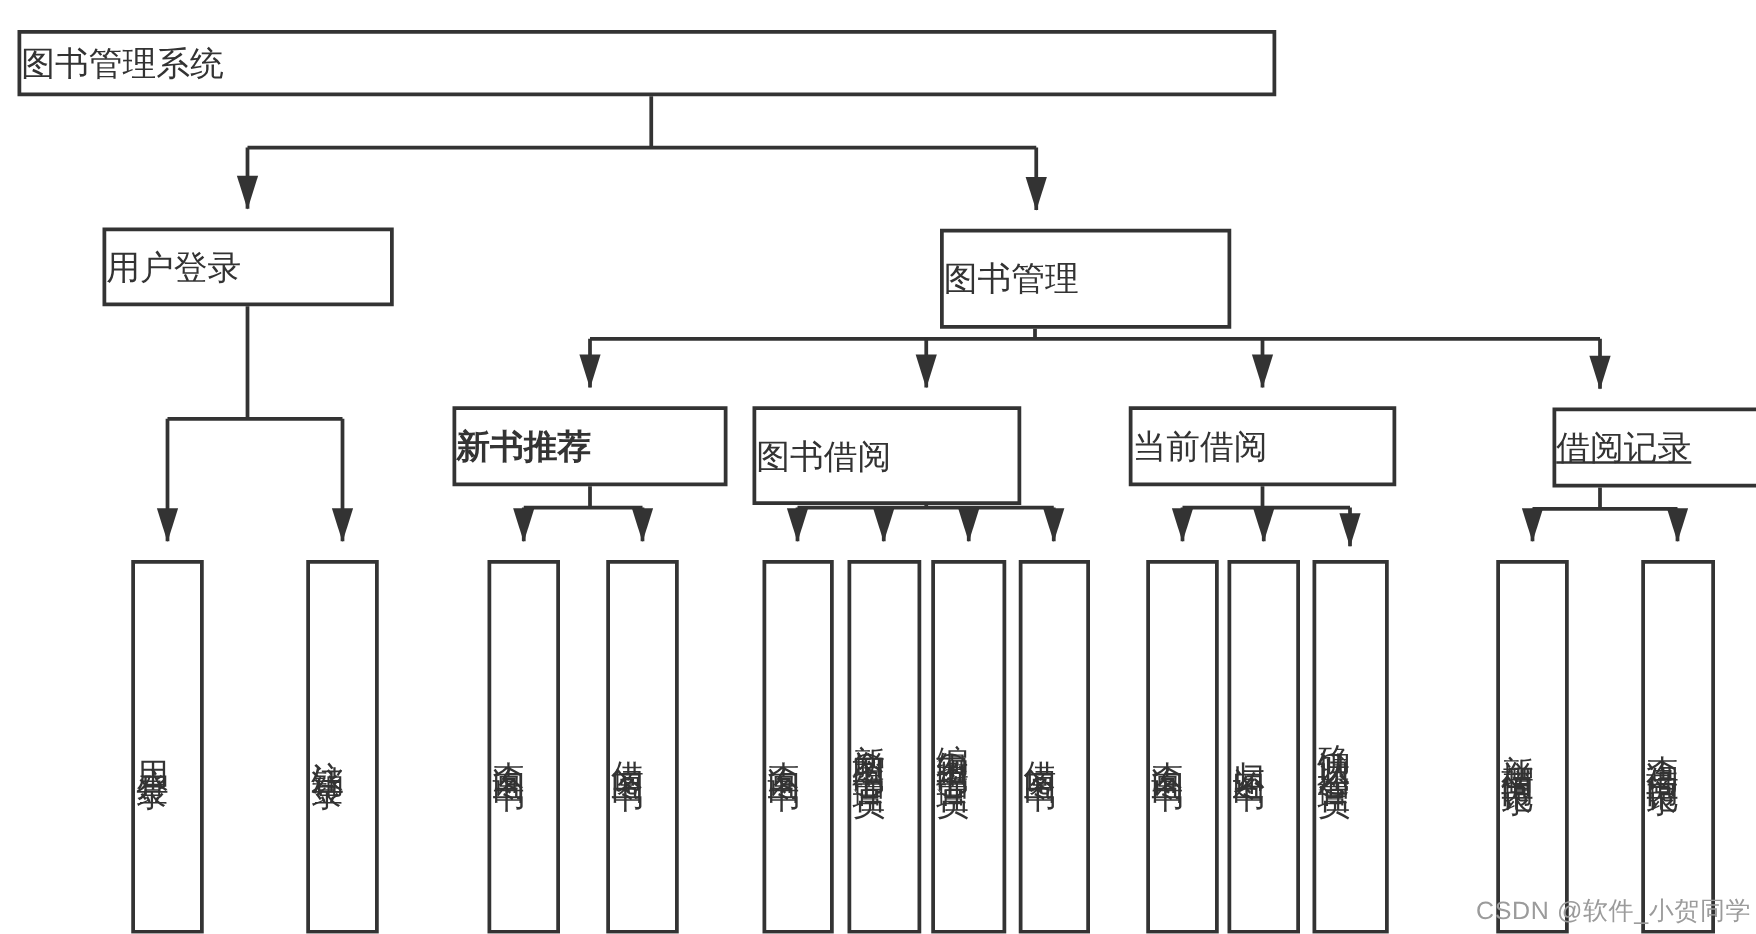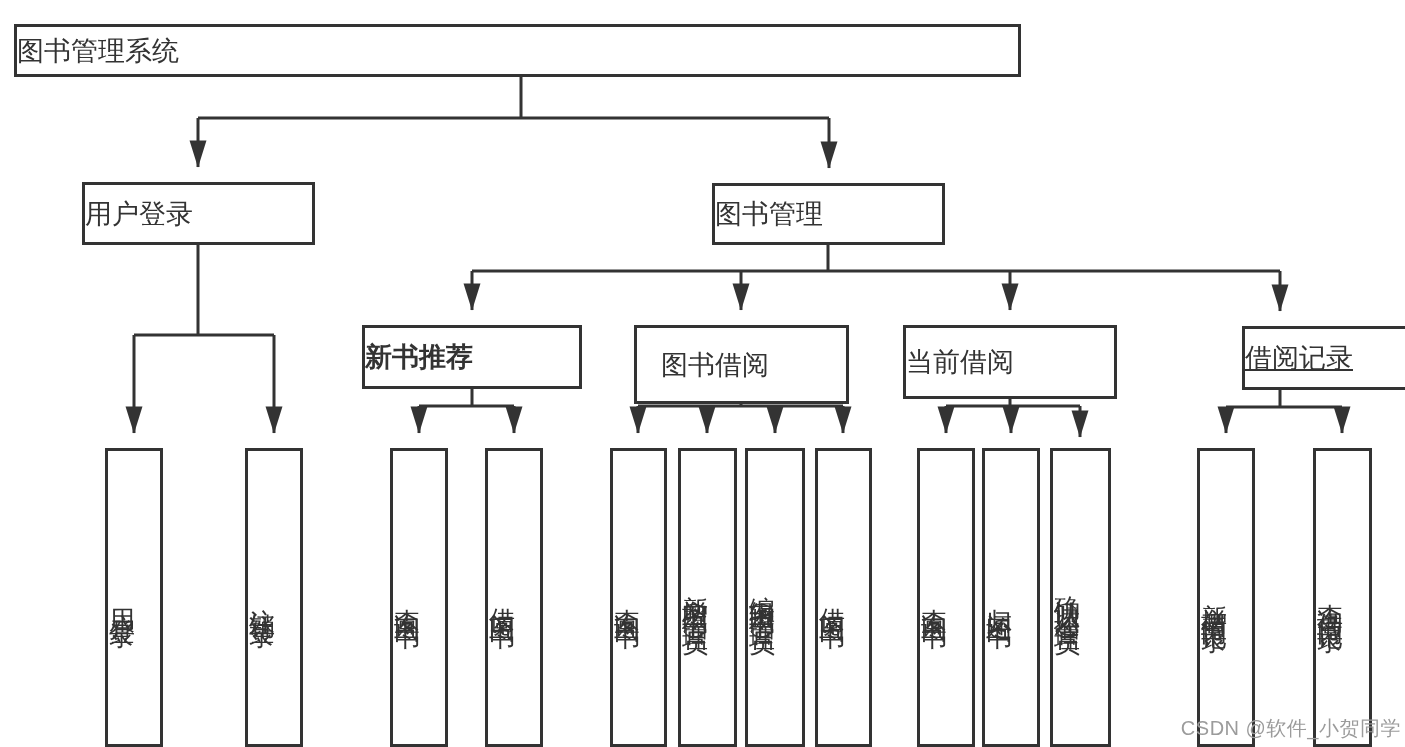--- a/index.html
+++ b/index.html
@@ -37,25 +37,25 @@
     text-orientation:mixed;
     font-size:26px;
     letter-spacing:5px;
     white-space:normal;
     line-height:1.1;
   }
   
   .n-root{left:14px;top:12px;width:1007px;height:53px;}
   
   .n-login{left:82px;top:170px;width:233px;height:63px;}
-  .n-mgmt{left:712px;top:171px;width:233px;height:62px;}
+  .n-mgmt{left:752px;top:171px;width:233px;height:80px;}
   
   .n-m0{left:362px;top:313px;width:220px;height:64px;font-weight:bold;}
-  .n-m1{left:634px;top:313px;width:215px;height:79px;padding-left:24px;}
-  .n-m2{left:903px;top:313px;width:214px;height:74px;}
+  .n-m1{left:602px;top:313px;width:215px;height:79px;}
+  .n-m2{left:903px;top:313px;width:214px;height:64px;}
   .n-m3{left:1242px;top:314px;width:214px;height:64px;text-decoration:underline;}
   
   .leaf{top:436px;width:58px;height:299px;}
   .n-l0{left:105px;}
   .n-l1{left:245px;}
   .n-m0c0{left:390px;}
   .n-m0c1{left:485px;}
   .n-m1c0{left:610px;width:57px;}
   .n-m1c1{left:678px;width:59px;}
   .n-m1c2{left:745px;width:60px;}

